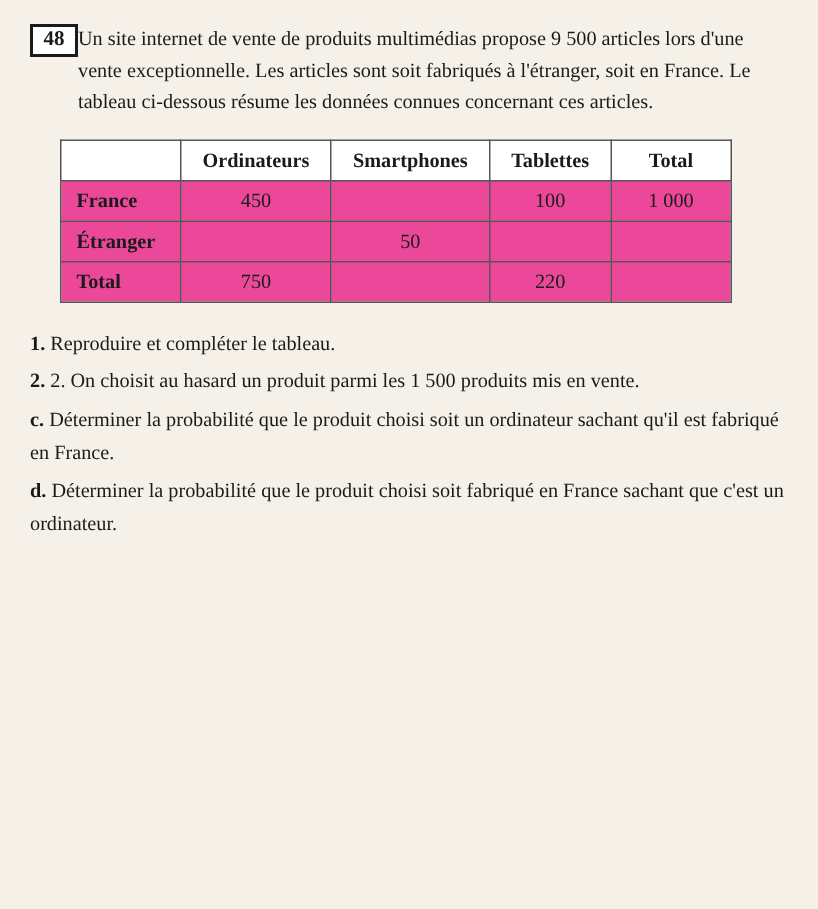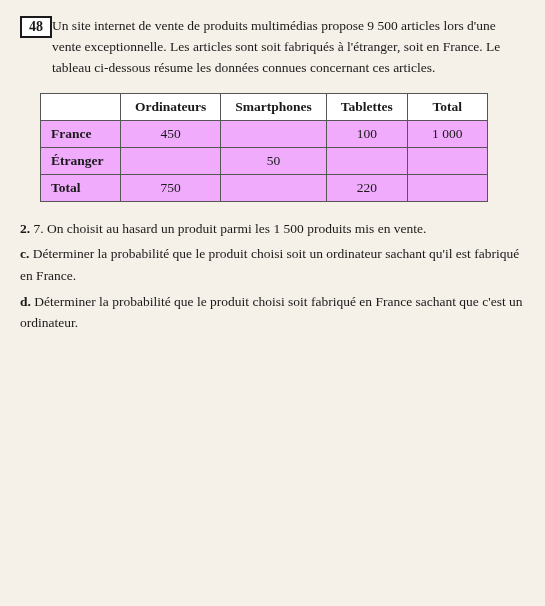--- a/index.html
+++ b/index.html
@@ -65,21 +65,21 @@
       font-weight: bold;
     }
 
     table tbody td:first-child {
       font-weight: bold;
       text-align: left;
       padding-left: 10px;
     }
 
     table tbody tr td {
-      background: #f0abfc;
+      background: #ec4899;
     }
 
     .questions {
       line-height: 1.6;
       font-size: 13.5px;
     }
 
     .questions p {
       margin-bottom: 4px;
     }
@@ -132,22 +132,26 @@
         <td></td>
         <td>220</td>
         <td></td>
       </tr>
     </tbody>
   </table>
 </div>
 
 <div class="questions">
   <p>
+    <span class="q-number">1.</span>
+    <span> Reproduire et compléter le tableau.</span>
+  </p>
+  <p>
     <span class="q-number">2.</span>
-    <span>7. On choisit au hasard un produit parmi les 1 500 produits mis en vente.</span>
+    <span>2. On choisit au hasard un produit parmi les 1 500 produits mis en vente.</span>
   </p>
   <p>
     <span class="q-letter">c.</span>
     <span> Déterminer la probabilité que le produit choisi soit un ordinateur sachant qu'il est fabriqué en France.</span>
   </p>
   <p>
     <span class="q-letter">d.</span>
     <span> Déterminer la probabilité que le produit choisi soit fabriqué en France sachant que c'est un ordinateur.</span>
   </p>
 </div>

